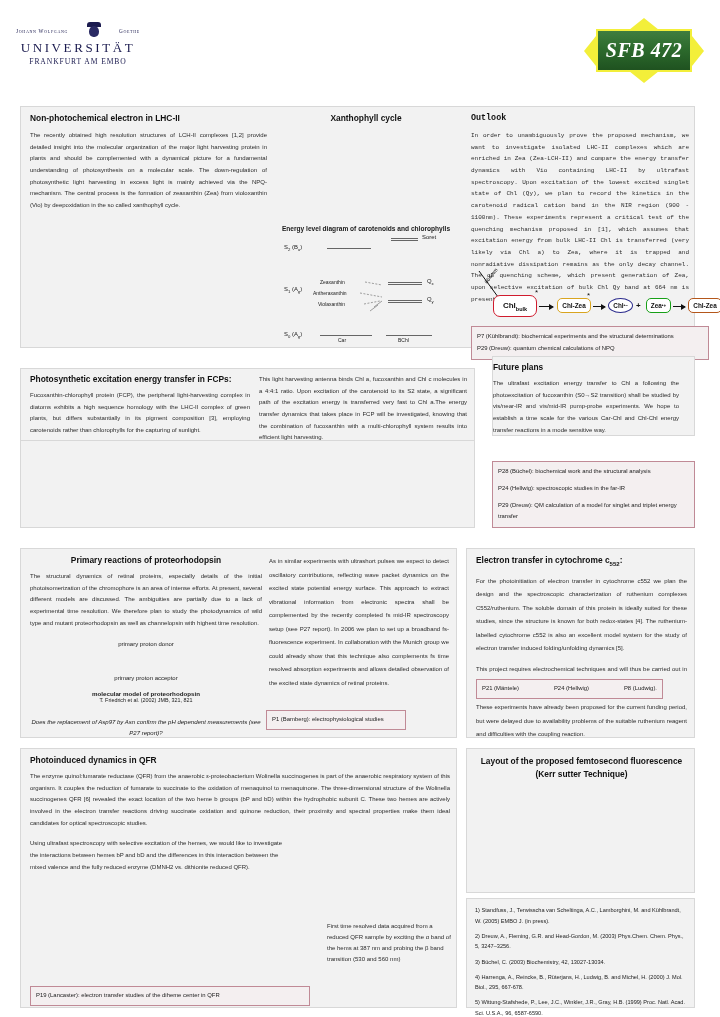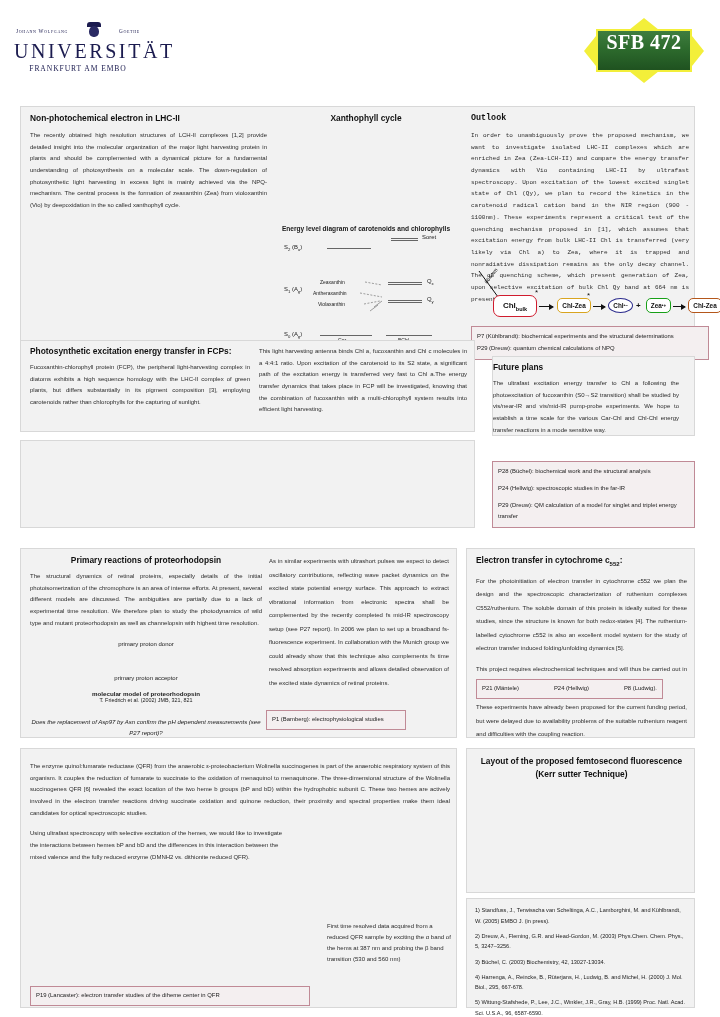--- a/index.html
+++ b/index.html
@@ -19,42 +19,42 @@
     position:absolute; left:14px; top:22px; width:128px; height:58px;
     text-align:center; color:#1b1b4f; font-family:"Liberation Serif", serif;
   }
   #logo-uni .l1 { font-size:5.2px; letter-spacing:0.7px; font-variant:small-caps;
      display:flex; justify-content:space-between; align-items:center; padding:0 2px; }
   #logo-uni .crest { width:16px; height:18px; position:relative; }
   #logo-uni .crest .cap { position:absolute; left:1px; top:0; width:14px; height:5px;
      background:#1b1b4f; border-radius:3px 3px 0 0; }
   #logo-uni .crest .face { position:absolute; left:3px; top:4px; width:10px; height:11px;
      background:#2a2a63; border-radius:50% 50% 45% 45%; }
-  #logo-uni .l2 { font-size:20px; letter-spacing:2.6px; line-height:1.05; margin-top:1px;}
+  #logo-uni .l2 { font-size:13px; letter-spacing:2.6px; line-height:1.05; margin-top:1px;}
   #logo-uni .l3 { font-size:7.6px; letter-spacing:0.9px; margin-top:2px; }
 
   #head-text { position:absolute; left:150px; top:14px; width:410px; text-align:center; }
   #sfb-line { font-size:11.5px; color:#4b4b4b; letter-spacing:0.2px; }
   #main-title { font-size:15px; font-weight:bold; line-height:1.35; margin-top:4px; color:#111; }
   #author { font-size:11.5px; font-style:italic; margin-top:5px; color:#222; }
 
   #sfb-badge { position:absolute; right:16px; top:18px; width:120px; height:65px; }
   #sfb-badge .arrows { position:absolute; inset:0; }
   #sfb-badge .ar { position:absolute; width:0; height:0; }
   #sfb-badge .ar-up { left:50%; margin-left:-15px; top:0; border-left:15px solid transparent;
      border-right:15px solid transparent; border-bottom:12px solid #f3ef3a; }
   #sfb-badge .ar-dn { left:50%; margin-left:-15px; bottom:0; border-left:15px solid transparent;
      border-right:15px solid transparent; border-top:12px solid #f3ef3a; }
   #sfb-badge .ar-lf { top:50%; margin-top:-15px; left:0; border-top:15px solid transparent;
      border-bottom:15px solid transparent; border-right:12px solid #f3ef3a; }
   #sfb-badge .ar-rt { top:50%; margin-top:-15px; right:0; border-top:15px solid transparent;
      border-bottom:15px solid transparent; border-left:12px solid #f3ef3a; }
   #sfb-badge .plate { position:absolute; left:12px; top:11px; right:12px; bottom:11px;
      background:linear-gradient(180deg,#3f7d3f 0%,#2d6b2d 45%,#1f5220 100%);
-     border:2px solid #f3ef3a; display:flex; justify-content:center; }
+     border:2px solid #f3ef3a; display:flex; align-items:center; justify-content:center;font-style:italic; }
   #sfb-badge .plate span { font-size:20px; font-weight:bold; color:#ffffff;
      font-family:"Liberation Serif", serif; letter-spacing:0.5px; }
 
   
   .panel {
     position:absolute; background:#f2f2f2; border:1px solid #d8d8d8;
   }
   .sec-title { font-size:8.4px; font-weight:bold; color:#111; }
   .sec-title-c { text-align:center; }
   .body-txt {
@@ -216,21 +216,21 @@
 
     <div class="node n-rect4" style="left:217px; top:23px; width:34px; height:15px;">Chl-Zea</div>
   </div>
 
   <div class="ref-box" style="left:450px; top:219px; width:238px;">
     <div>P7 (Kühlbrandt): biochemical experiments and the structural determinations</div>
     <div>P29 (Dreuw): quantum chemical calculations of NPQ</div>
   </div>
 </div>
 
-<div class="panel" style="left:20px; top:340px; width:455px; height:92px;">
+<div class="panel" style="left:20px; top:368px; width:455px; height:92px;">
   <div style="position:absolute; left:9px; top:5px; width:220px;">
     <div class="sec-title">Photosynthetic excitation energy transfer in FCPs:</div>
     <div class="body-txt" style="margin-top:6px;">Fucoxanthin-chlorophyll protein (FCP), the peripheral light-harvesting complex in diatoms exhibits a high sequence homology with the LHC-II complex of green plants, but differs substantially in its pigment composition [3], employing carotenoids rather than chlorophylls for the capturing of sunlight.</div>
   </div>
   <div style="position:absolute; left:238px; top:5px; width:208px;">
     <div class="body-txt">This light harvesting antenna binds Chl a, fucoxanthin and Chl c molecules in a 4:4:1 ratio. Upon excitation of the carotenoid to its S2 state, a significant path of the excitation energy is transferred very fast to Chl a.The energy transfer dynamics that takes place in FCP will be investigated, knowing that the combination of fucoxanthin with a multi-chlorophyll system results into efficient light harvesting.</div>
   </div>
 </div>
 
 <div class="panel" style="left:492px; top:356px; width:203px; height:80px;">
@@ -284,20 +284,21 @@
     </div>
   </div>
 
   <div style="position:absolute; left:9px; top:152px; width:211px;">
     <div class="body-txt loose">These experiments have already been proposed for the current funding period, but were delayed due to availability problems of the suitable ruthenium reagent and difficulties with the coupling reaction.</div>
   </div>
 </div>
 
 <div class="panel" style="left:20px; top:748px; width:437px; height:260px;">
   <div style="position:absolute; left:9px; top:6px; width:420px;">
+    <div class="sec-title">Photoinduced dynamics in QFR</div>
     <div class="body-txt" style="margin-top:6px;">The enzyme quinol:fumarate reductase (QFR) from the anaerobic ε-proteobacterium Wolinella succinogenes is part of the anaerobic respiratory system of this organism. It couples the reduction of fumarate to succinate to the oxidation of menaquinol to menaquinone. The three-dimensional structure of the Wolinella succinogenes QFR [6] revealed the exact location of the two heme b groups (bP and bD) within the hydrophobic subunit C. These two hemes are actively involved in the electron transfer reactions driving succinate oxidation and quinone reduction, their proximity and spectral properties make them ideal candidates for optical spectroscopic studies.</div>
     <div style="margin-top:9px;">
       <div class="body-txt" style="text-align:left;">Using ultrafast spectroscopy with selective excitation of the hemes, we would like to investigate</div>
       <div class="body-txt" style="text-align:left;">the interactions between hemes bP and bD and the differences in this interaction between the</div>
       <div class="body-txt" style="text-align:left;">mixed valence and the fully reduced enzyme (DMNH2 vs. dithionite reduced QFR).</div>
     </div>
   </div>
 
   <div style="position:absolute; left:306px; top:172px; width:124px;">
     <div class="body-txt" style="text-align:left; line-height:1.85;">First time resolved data acquired from a reduced QFR sample by exciting the α band of the hems at 387 nm and probing the β band transition (530 and 560 nm)</div>

